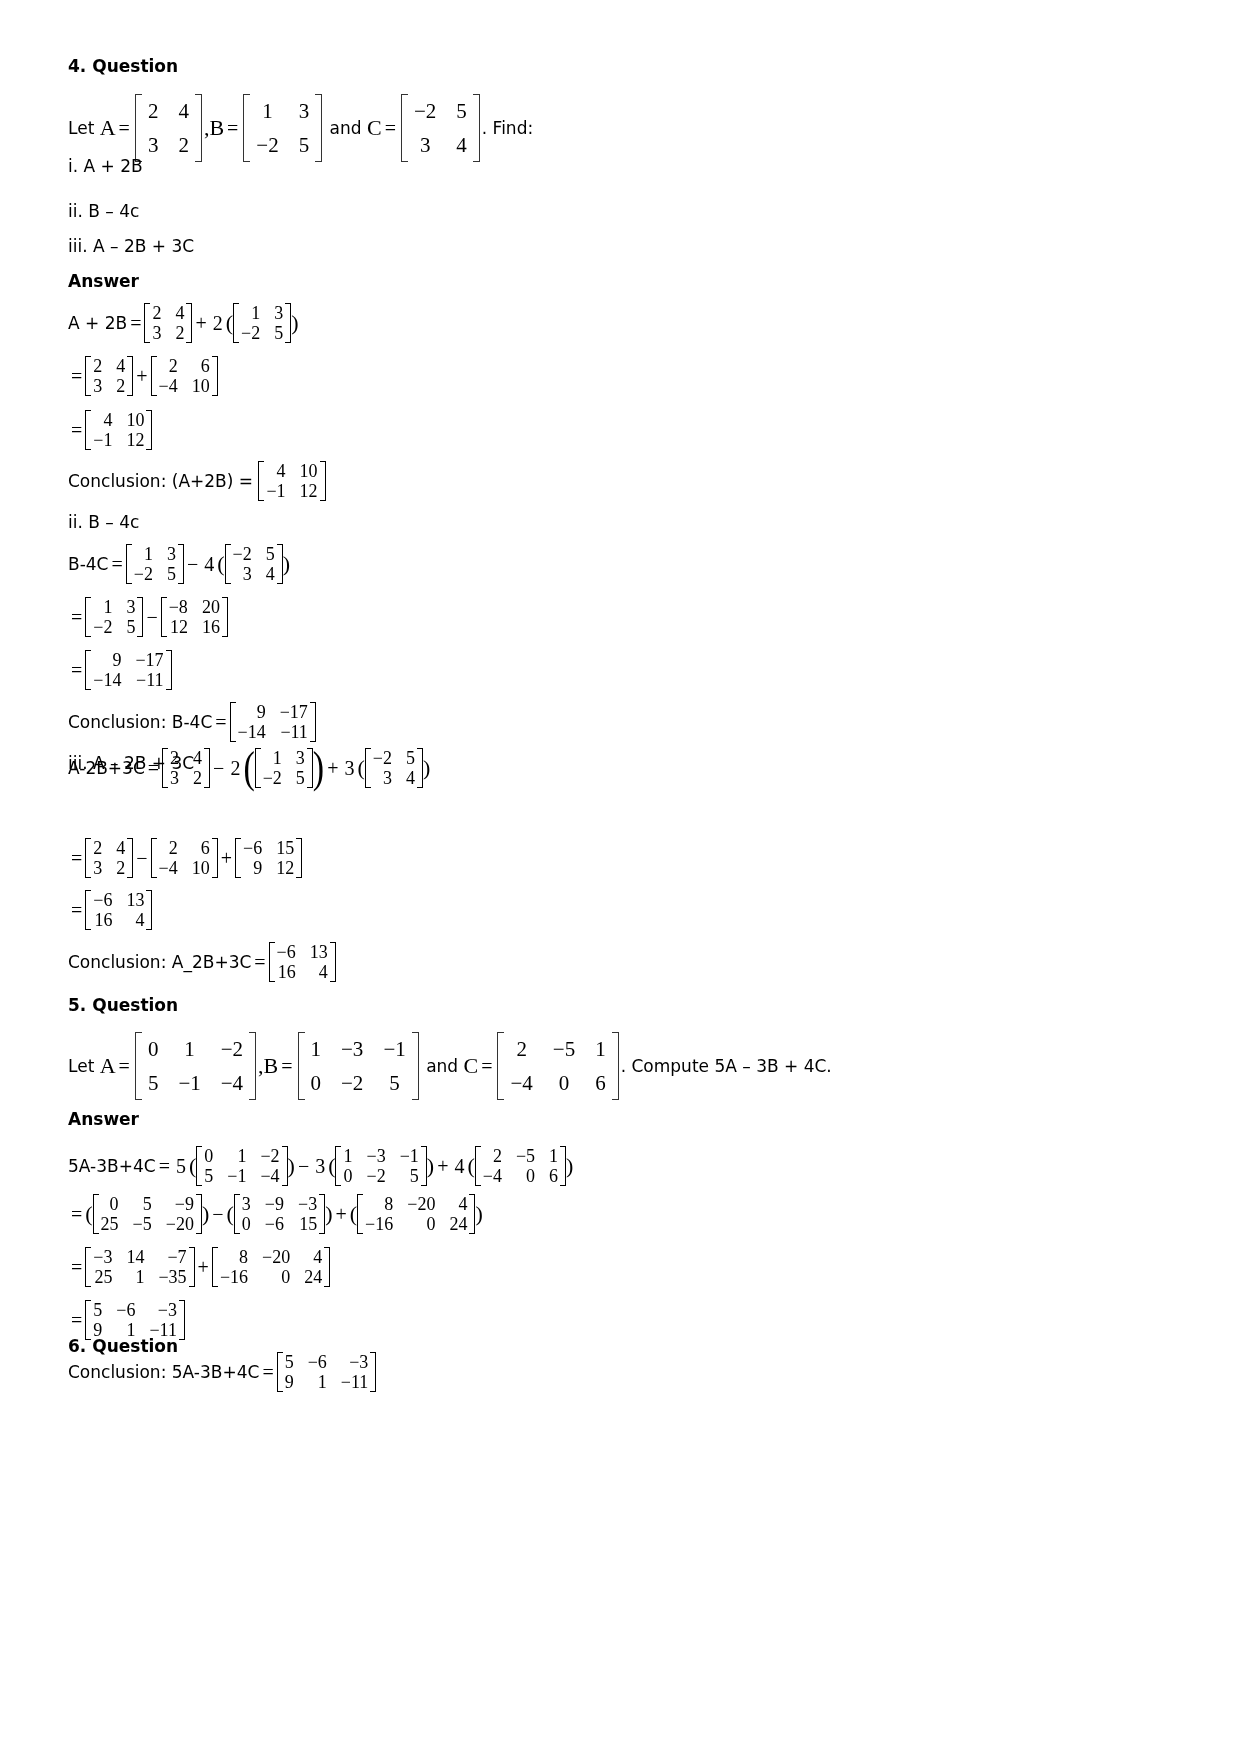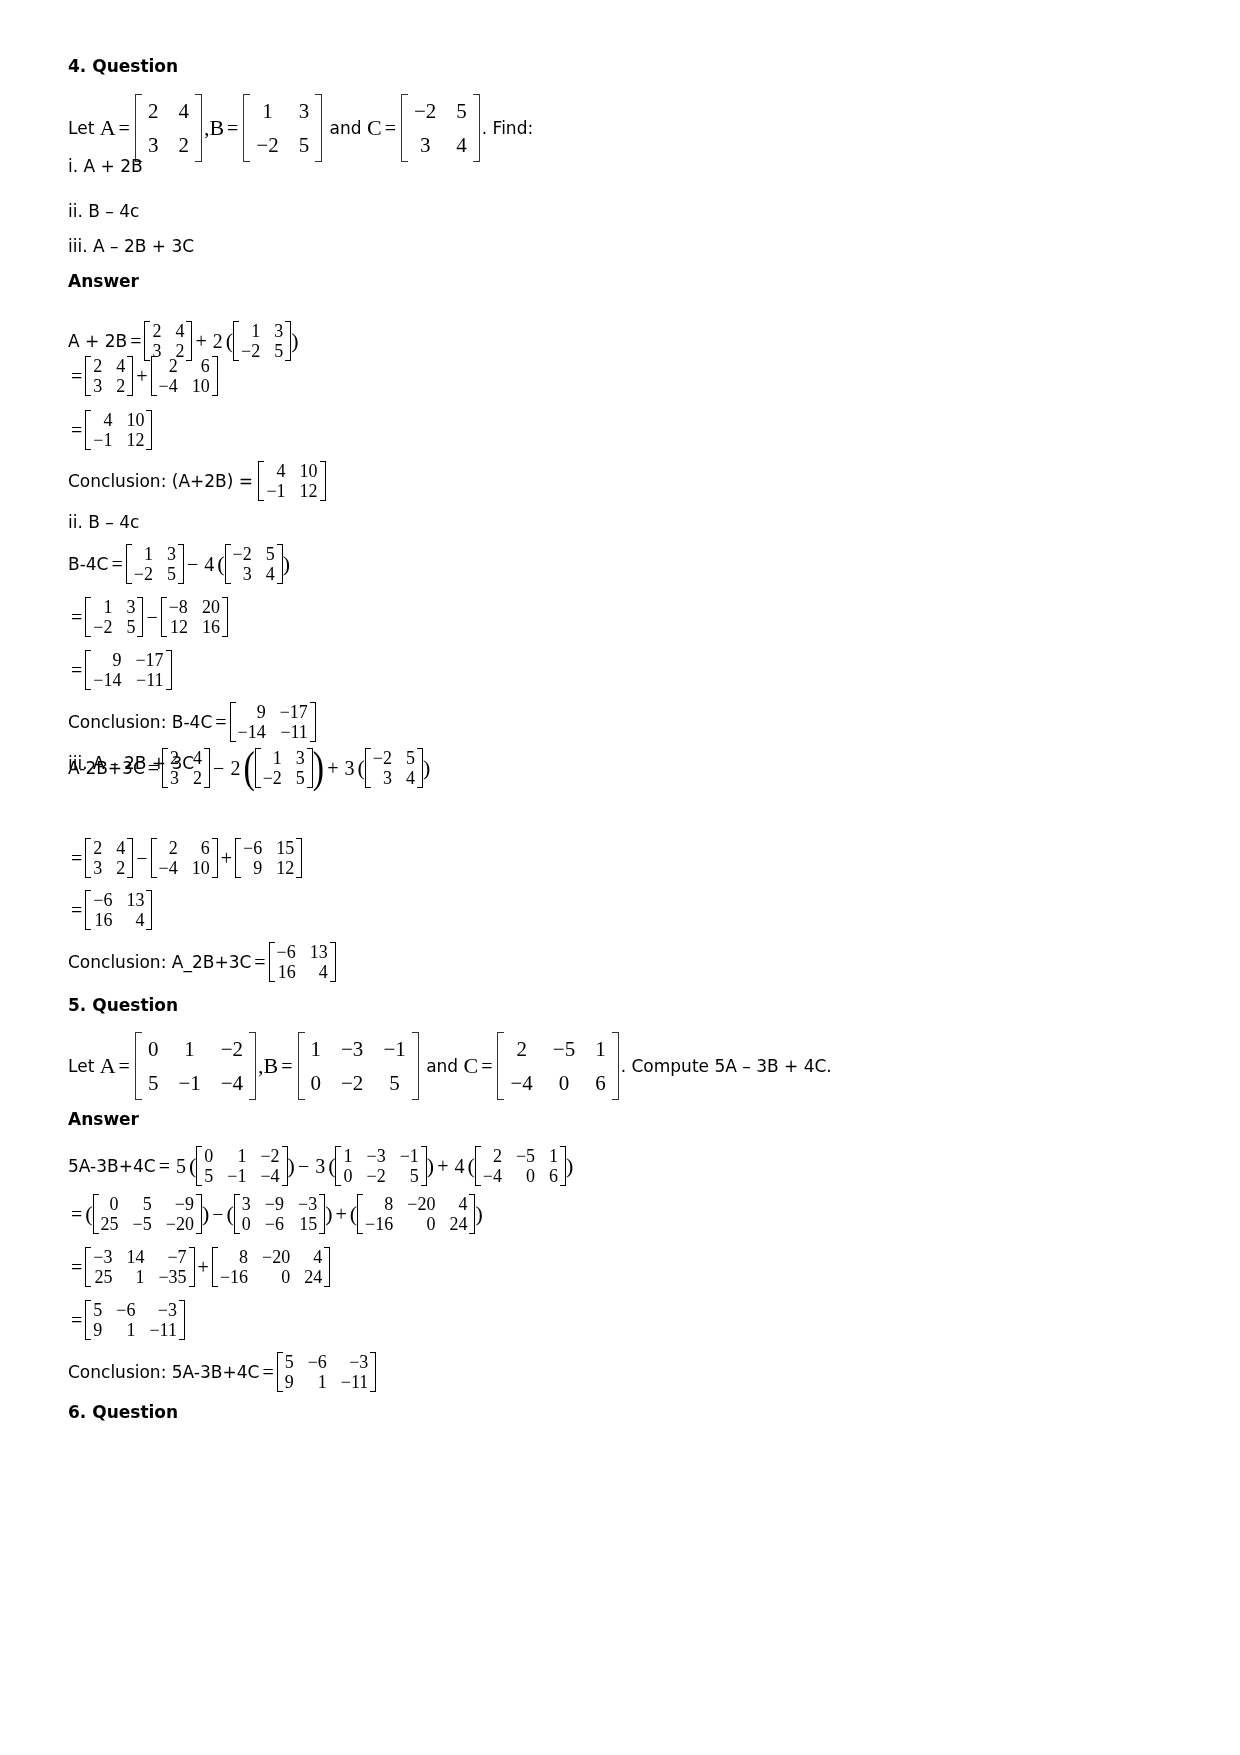--- a/index.html
+++ b/index.html
@@ -81,21 +81,21 @@
       </span>
     <span>. Find:</span>
   </div>
 
   <div class="line" style="top:156px;">i. A + 2B</div>
   <div class="line" style="top:201px;">ii. B – 4c</div>
   <div class="line" style="top:236px;">iii. A – 2B + 3C</div>
 
   <div class="line bold" style="top:271px;">Answer</div>
 
-  <div class="line" style="top:303px;margin-top:18px;">
+  <div class="line" style="top:303px;">
     <span>A + 2B</span>
     <span class="eq">=</span>
     <span class="mat">
         <span class="br l"></span>
         <span class="grid" style="grid-template-columns: repeat(2, auto);">
           <span class="cell">2</span>
           <span class="cell">4</span>
           <span class="cell">3</span>
           <span class="cell">2</span>
         </span>
@@ -562,14 +562,14 @@
           <span class="cell">−6</span>
           <span class="cell">−3</span>
           <span class="cell">9</span>
           <span class="cell">1</span>
           <span class="cell">−11</span>
         </span>
         <span class="br r"></span>
       </span>
   </div>
 
-  <div class="line bold" style="top:1402px;">6. Question</div>
+  <div class="line bold" style="top:1336px;">6. Question</div>
 </div>
 
 </body></html>

